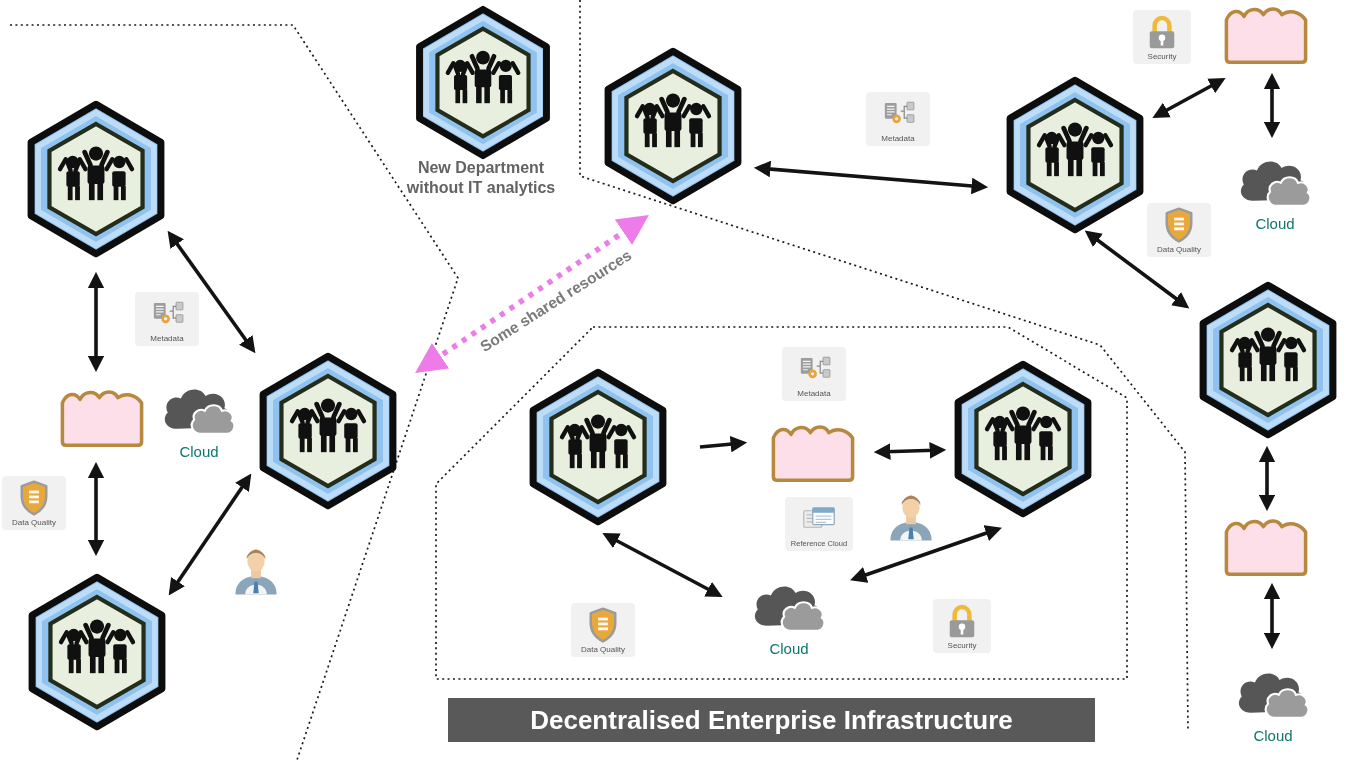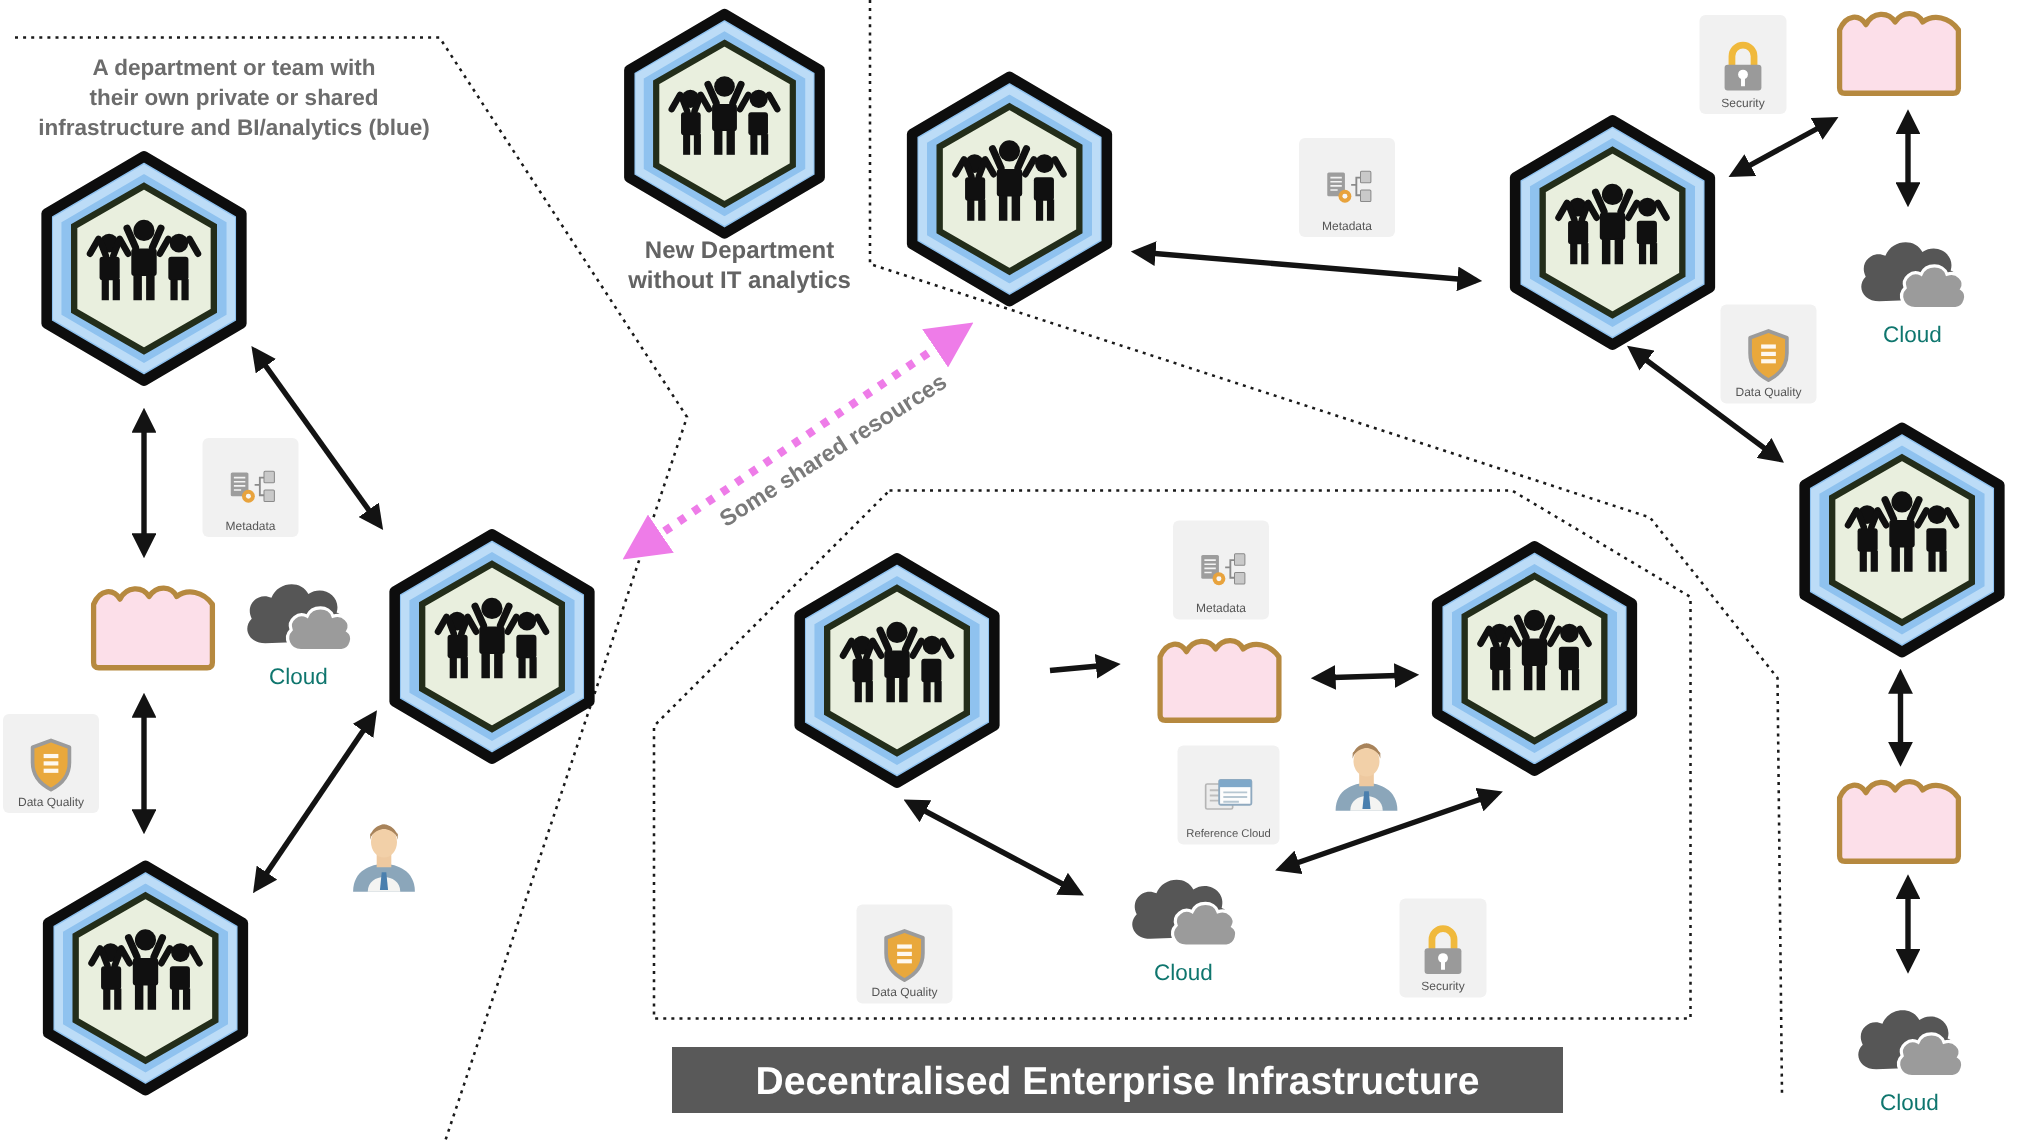--- a/index.html
+++ b/index.html
@@ -7,29 +7,29 @@
           font-family:"Liberation Sans",sans-serif;}
   .wires{position:absolute;left:0;top:0;}
   .node{position:absolute;}
   .hex{width:142px;height:158px;}
   .hex svg{width:100%;height:100%;display:block;}
   .cloud{width:86px;text-align:center;}
   .cloud svg{width:86px;height:64px;display:block;}
   .cloud .lbl{font-size:15px;color:#0f766e;margin-top:1px;}
   .store svg{width:88px;height:64px;display:block;}
   .badge{background:#f1f1f1;border-radius:4px;display:flex;flex-direction:column;
-         align-items:center;justify-content:center;padding:16px 2px 3px 2px;width:60px;}
+         align-items:center;justify-content:center;padding:4px 2px 3px 2px;width:60px;}
   .badge svg{width:36px;height:36px;display:block;}
   .badge .cap{font-size:8px;color:#555;margin-top:2px;white-space:nowrap;}
   .person svg{width:52px;height:55px;display:block;}
   .note{color:#6c6c6c;font-weight:bold;text-align:center;}
   .note-left{width:312px;font-size:15px;line-height:20px;}
   .note-newdept{width:186px;font-size:16px;line-height:20px;color:#636363;}
   .note-shared{width:232px;font-size:15.5px;color:#7a7a7a;transform:rotate(-32.5deg);}
-  .title-bar{left:448px;top:698px;width:594px;height:44px;background:#595959;color:#fff;
+  .title-bar{left:448px;top:698px;width:647px;height:44px;background:#595959;color:#fff;
              display:flex;align-items:center;justify-content:center;font-weight:bold;
              font-size:26px;white-space:nowrap;}
 </style>
 </head>
 <body>
 
 <div class="canvas">
 
   <svg width="0" height="0" style="position:absolute" aria-hidden="true">
     <defs>
@@ -299,27 +299,22 @@
       <svg viewBox="0 0 48 50">
         <use href="#sym-person"></use>
       </svg>
     </div>
   <div class="node person" style="left:885px;top:488px">
       <svg viewBox="0 0 48 50">
         <use href="#sym-person"></use>
       </svg>
     </div>
 
-  <div class="node note note-left" style="left:0px;top:36px">
-    <div>A department or team with</div>
-    <div>their own private or shared</div>
-    <div>infrastructure and BI/analytics (blue)</div>
-  </div>
-
-  <div class="node note note-newdept" style="left:400px;top:158px">
+
+  <div class="node note note-newdept" style="left:388px;top:158px">
     <div>New Department</div>
     <div>without IT analytics</div>
   </div>
 
   <div class="node note note-shared" style="left:440px;top:292px">Some shared resources</div>
 
   <div class="node title-bar">Decentralised Enterprise Infrastructure</div>
 
 </div>
 

